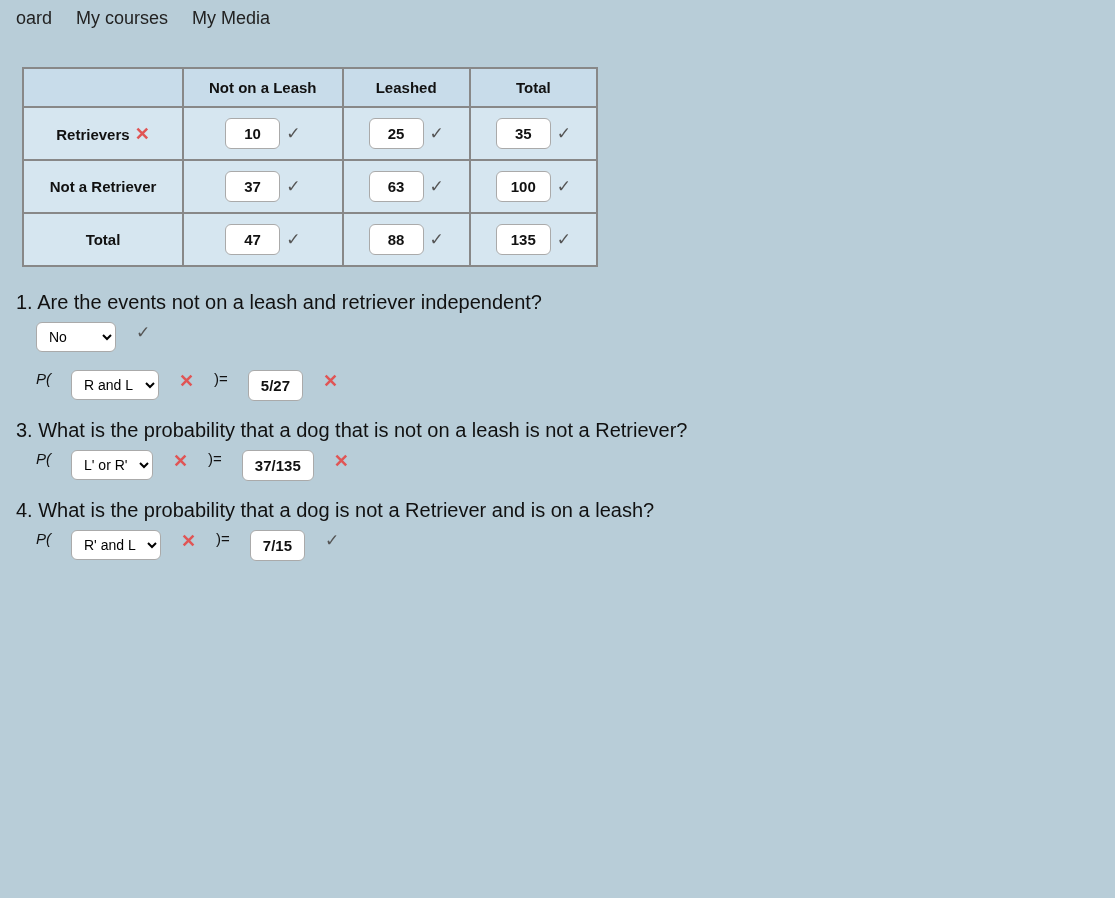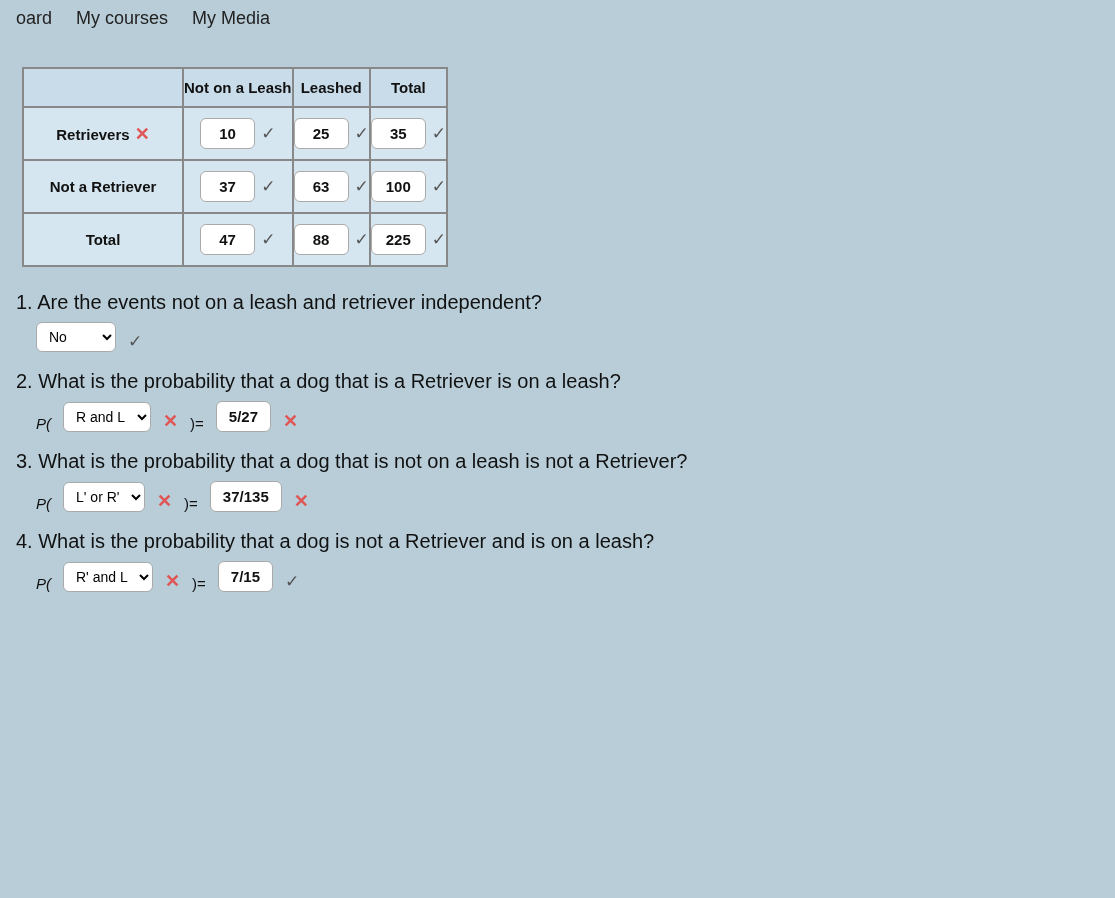--- a/index.html
+++ b/index.html
@@ -33,21 +33,21 @@
     }
     
     .contingency-table {
       border-collapse: collapse;
       background: #d6e6f0;
       margin-bottom: 24px;
       margin-left: 10px;
     }
     .contingency-table th, .contingency-table td {
       border: 2px solid #888;
-      padding: 10px 0;
+      padding: 10px 25px;
       text-align: center;
       vertical-align: middle;
     }
     .contingency-table th {
       font-weight: bold;
       background: #c8dcea;
       font-size: 15px;
     }
     .contingency-table td.row-label {
       text-align: center;
@@ -83,22 +83,22 @@
     .question-section {
       margin-bottom: 18px;
       margin-left: 4px;
     }
     .question-label {
       font-size: 20px;
       margin-bottom: 8px;
     }
     .answer-row {
       display: flex;
-      align-items: flex-end;
-      gap: 12px;
+      align-items: flex-start;
+      gap: 20px;
       margin-left: 20px;
       flex-wrap: wrap;
     }
     .select-box {
       background: white;
       border: 1.5px solid #aaa;
       border-radius: 6px;
       padding: 5px 8px;
       font-size: 14px;
       min-width: 80px;
@@ -167,37 +167,36 @@
           <td class="row-label"><span>Total</span></td>
           <td><div class="cell-input">
               <div class="input-box">47</div>
               <span class="check-icon">✓</span>
             </div></td>
           <td><div class="cell-input">
               <div class="input-box">88</div>
               <span class="check-icon">✓</span>
             </div></td>
           <td><div class="cell-input">
-              <div class="input-box">225</div>
+              <div class="input-box">135</div>
               <span class="check-icon">✓</span>
             </div></td>
         </tr>
       </tbody>
   </table>
 
   <div id="questions-container">
       <div class="question-section">
         <p class="question-label">1. Are the events not on a leash and retriever independent?</p>
         <div class="answer-row">
           <select class="select-box"><option value="Yes">Yes</option><option value="No" selected="">No</option></select>
           <span class="check-icon">✓</span>
         </div>
       </div>
       <div class="question-section">
-        <p class="question-label">2. What is the probability that a dog that is a Retriever is on a leash?</p>
         <div class="answer-row">
           <span class="p-label">P(</span>
           <select class="select-box"><option value="R and L">R and L</option></select>
           <span class="x-icon">✕</span>
           <span class="equals">)=</span>
           <div class="input-box">5/27</div>
           <span class="x-icon">✕</span>
         </div>
       </div>
       <div class="question-section">

